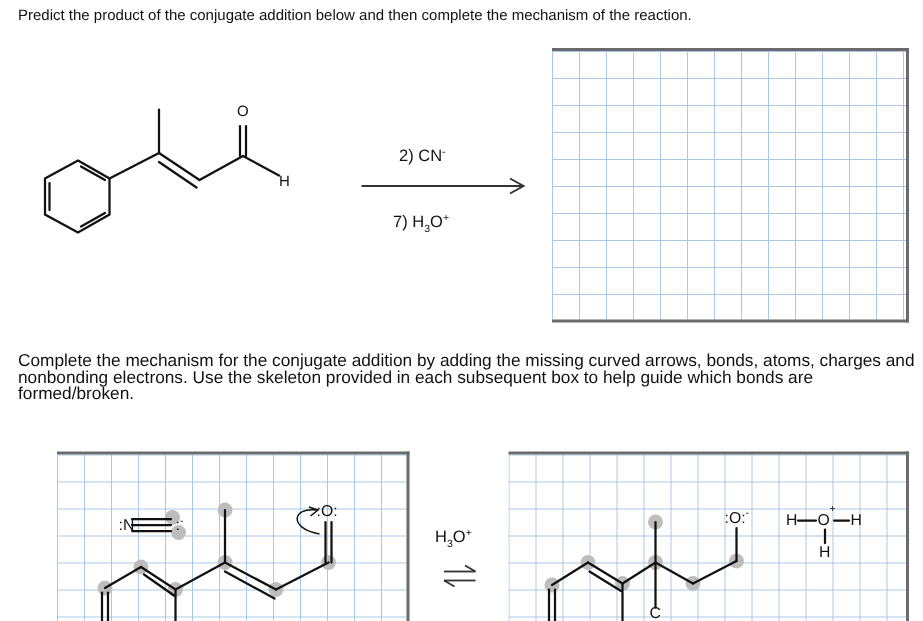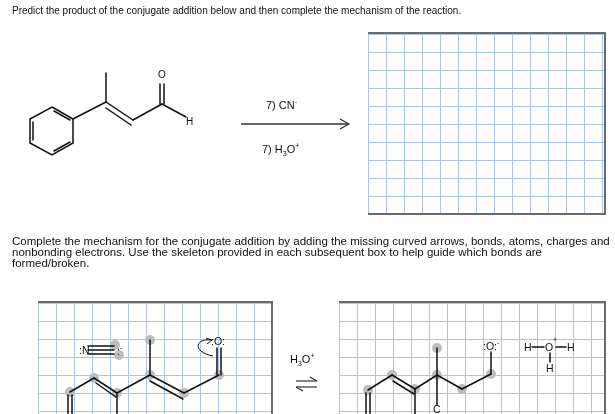--- a/index.html
+++ b/index.html
@@ -50,21 +50,21 @@
     <line x1="133" y1="120" x2="162" y2="104"></line>
     <line x1="160" y1="104" x2="160" y2="84"></line>
     <line x1="164" y1="104" x2="164" y2="84"></line>
     <line x1="162" y1="104" x2="186" y2="117"></line>
   </g>
 </svg>
 <div class="abs" style="left:158px;top:69px;font-size:10px;">O</div>
 <div class="abs" style="left:186px;top:116px;font-size:10px;">H</div>
 
 <div class="abs reagent" style="left:266px;top:98px;">
-  <span>7) CN</span><sup style="font-size:7px;">-</sup>
+  <span>2) CN</span><sup style="font-size:7px;">-</sup>
 </div>
 <svg style="left:240px;top:118px;" width="112" height="12">
   <line x1="1" y1="6" x2="108" y2="6" stroke="#333" stroke-width="1.3"></line>
   <polyline points="100,1 109,6 100,11" fill="none" stroke="#333" stroke-width="1.3"></polyline>
 </svg>
 <div class="abs reagent" style="left:262px;top:142px;">
   <span>7) H</span><sub style="font-size:7px;">3</sub><span>O</span><sup style="font-size:7px;">+</sup>
 </div>
 
 <div class="grid-box answer-box"></div>

